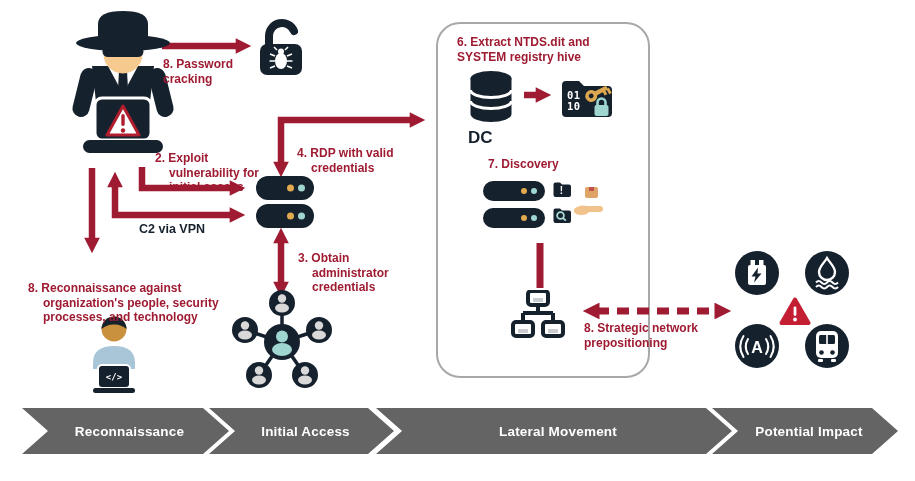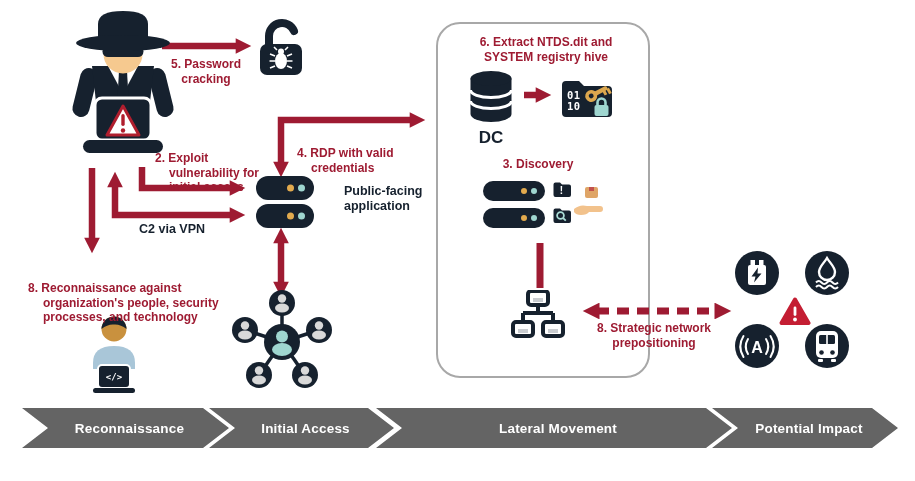--- a/index.html
+++ b/index.html
@@ -2,33 +2,33 @@
 <html><head>
 <meta charset="utf-8">
 <style>
   html,body{margin:0;padding:0;background:#fff;}
   .canvas{position:relative;width:915px;height:481px;background:#fff;overflow:hidden;
           font-family:"Liberation Sans",sans-serif;}
   .lbl{position:absolute;font-weight:700;font-size:12px;line-height:1.22;z-index:3;}
   .red{color:#9e1b32;}
   .navy{color:#16212e;}
   .hang{padding-left:14px;text-indent:-14px;margin-top:20px;}
-  .ctr{text-align:center;}
+  .ctr{text-align:left;}
   #arrows{position:absolute;left:0;top:0;z-index:1;}
   .icon{position:absolute;z-index:2;}
   
   .lm-box{position:absolute;left:436px;top:22px;width:214px;height:356px;
           border:2.5px solid #a8a8a8;border-radius:24px;z-index:0;box-sizing:border-box;}
   
   .server{position:absolute;background:#16212e;border-radius:13px;z-index:2;}
   .server .dot{position:absolute;border-radius:50%;top:50%;transform:translateY(-50%);}
   .dot.gold{background:#e2aa4e;}
   .dot.teal{background:#9fd6d0;}
   
-  .chev{position:absolute;top:408px;height:40px;background:#646464;z-index:2;
+  .chev{position:absolute;top:408px;height:46px;background:#646464;z-index:2;
         clip-path:polygon(26px 50%,0 0,calc(100% - 26px) 0,100% 50%,calc(100% - 26px) 100%,0 100%);
         display:flex;align-items:center;justify-content:center;
         color:#fff;font-weight:700;font-size:13.5px;letter-spacing:.2px;padding-left:8px;box-sizing:border-box;}
 </style>
 </head>
 <body>
 
 <div class="canvas">
 
   <div class="lm-box"></div>
@@ -72,35 +72,35 @@
     <path d="M17,30 V19 a13,13 0 0 1 25,-5" stroke="#16212e" stroke-width="8" fill="none" stroke-linecap="round"></path>
     <rect x="8" y="27" width="42" height="31" rx="7" fill="#16212e"></rect>
     <g>
       <path d="M25,33 l-3,-3 M33,33 l3,-3" stroke="#fff" stroke-width="1.6"></path>
       <circle cx="29" cy="34.5" r="3" fill="#fff"></circle>
       <ellipse cx="29" cy="44" rx="6" ry="8" fill="#fff"></ellipse>
       <path d="M23,39 l-5,-2 M23,44 l-5.5,0 M23,49 l-5,2 M35,39 l5,-2 M35,44 l5.5,0 M35,49 l5,2" stroke="#fff" stroke-width="1.6"></path>
     </g>
   </svg>
 
-  <div class="lbl red ctr" style="left:163px;top:57px;width:86px">5. Password cracking</div>
+  <div class="lbl red ctr" style="left:163px;top:57px;width:86px">8. Password cracking</div>
   <div class="lbl red hang" style="left:155px;top:131px;width:112px">2. Exploit vulnerability for initial access</div>
   <div class="lbl navy" style="left:139px;top:222px;font-size:12.5px">C2 via VPN</div>
   <div class="lbl red hang" style="left:297px;top:126px;width:122px">4. RDP with valid credentials</div>
+  <div class="lbl red hang" style="left:298px;top:231px;width:110px">3. Obtain administrator credentials</div>
   <div class="lbl red hang" style="left:28px;top:261px;width:208px;padding-left:15px;text-indent:-15px">8. Reconnaissance against organization's people, security processes, and technology</div>
 
   <div class="server" style="left:256px;top:176px;width:58px;height:24px">
     <span class="dot gold" style="right:20px;width:7px;height:7px"></span>
     <span class="dot teal" style="right:9px;width:7px;height:7px"></span>
   </div>
   <div class="server" style="left:256px;top:204px;width:58px;height:24px">
     <span class="dot gold" style="right:20px;width:7px;height:7px"></span>
     <span class="dot teal" style="right:9px;width:7px;height:7px"></span>
   </div>
-  <div class="lbl navy" style="left:344px;top:184px;width:100px;font-size:12.5px">Public-facing application</div>
 
   <svg class="icon" style="left:221px;top:283px" width="122" height="116" viewBox="0 0 122 116">
     <g stroke="#16212e" stroke-width="3.5">
       <line x1="61" y1="59" x2="61" y2="20"></line>
       <line x1="61" y1="59" x2="24" y2="47"></line>
       <line x1="61" y1="59" x2="98" y2="47"></line>
       <line x1="61" y1="59" x2="38" y2="92"></line>
       <line x1="61" y1="59" x2="84" y2="92"></line>
     </g>
     <circle cx="61" cy="59" r="18" fill="#16212e"></circle>
@@ -154,21 +154,21 @@
       <rect x="48.5" y="21" width="3" height="6" fill="#dca74e"></rect>
       <circle cx="32" cy="20" r="6" fill="#dca74e"></circle>
       <circle cx="32" cy="20" r="2.4" fill="#16212e"></circle>
     </g>
     <g>
       <path d="M38.5,30 v-2.5 a4,4 0 0 1 8,0 V30" stroke="#9fd6d0" stroke-width="2.6" fill="none"></path>
       <rect x="35.5" y="30" width="14" height="11" rx="2" fill="#9fd6d0"></rect>
     </g>
   </svg>
 
-  <div class="lbl red ctr" style="left:488px;top:157px;width:100px">3. Discovery</div>
+  <div class="lbl red ctr" style="left:488px;top:157px;width:100px">7. Discovery</div>
 
   <div class="server" style="left:483px;top:181px;width:62px;height:20px">
     <span class="dot gold" style="right:18px;width:6px;height:6px"></span>
     <span class="dot teal" style="right:8px;width:6px;height:6px"></span>
   </div>
   <div class="server" style="left:483px;top:208px;width:62px;height:20px">
     <span class="dot gold" style="right:18px;width:6px;height:6px"></span>
     <span class="dot teal" style="right:8px;width:6px;height:6px"></span>
   </div>
 

